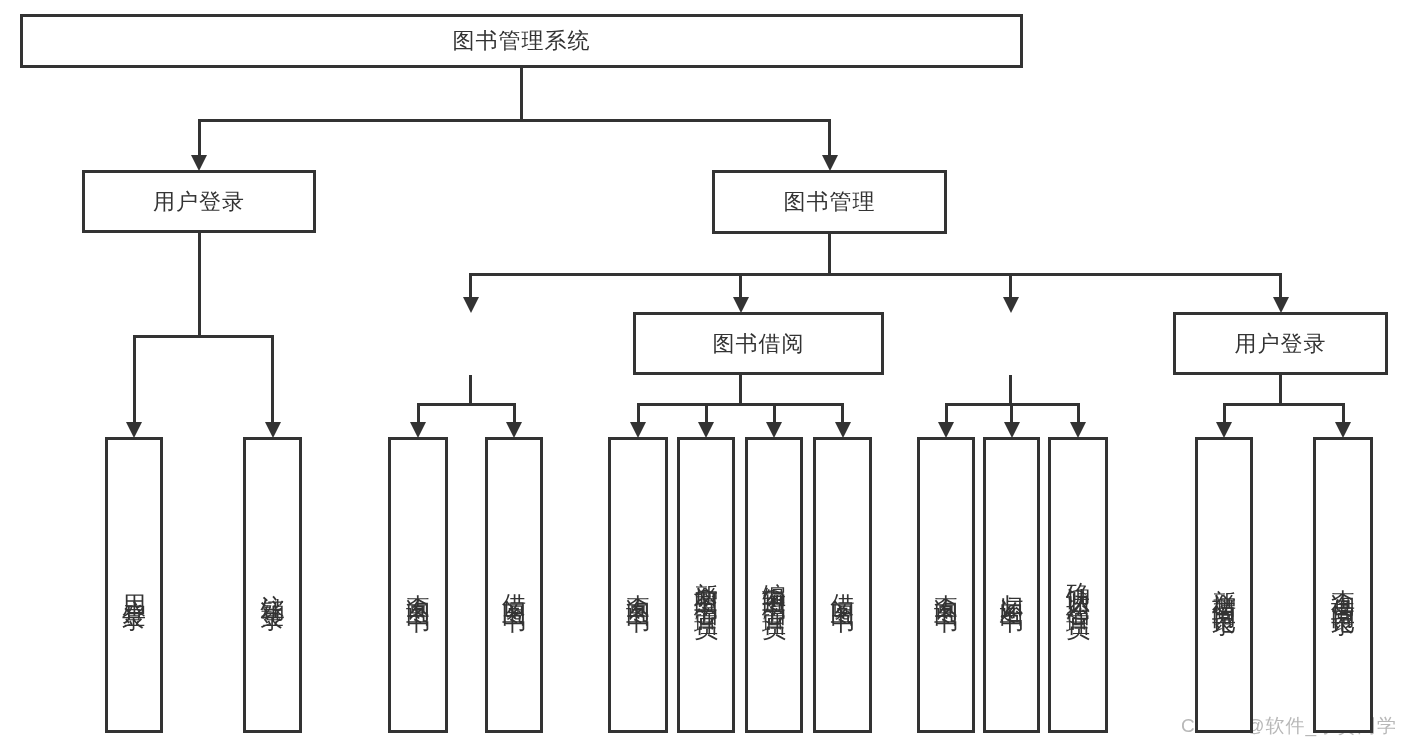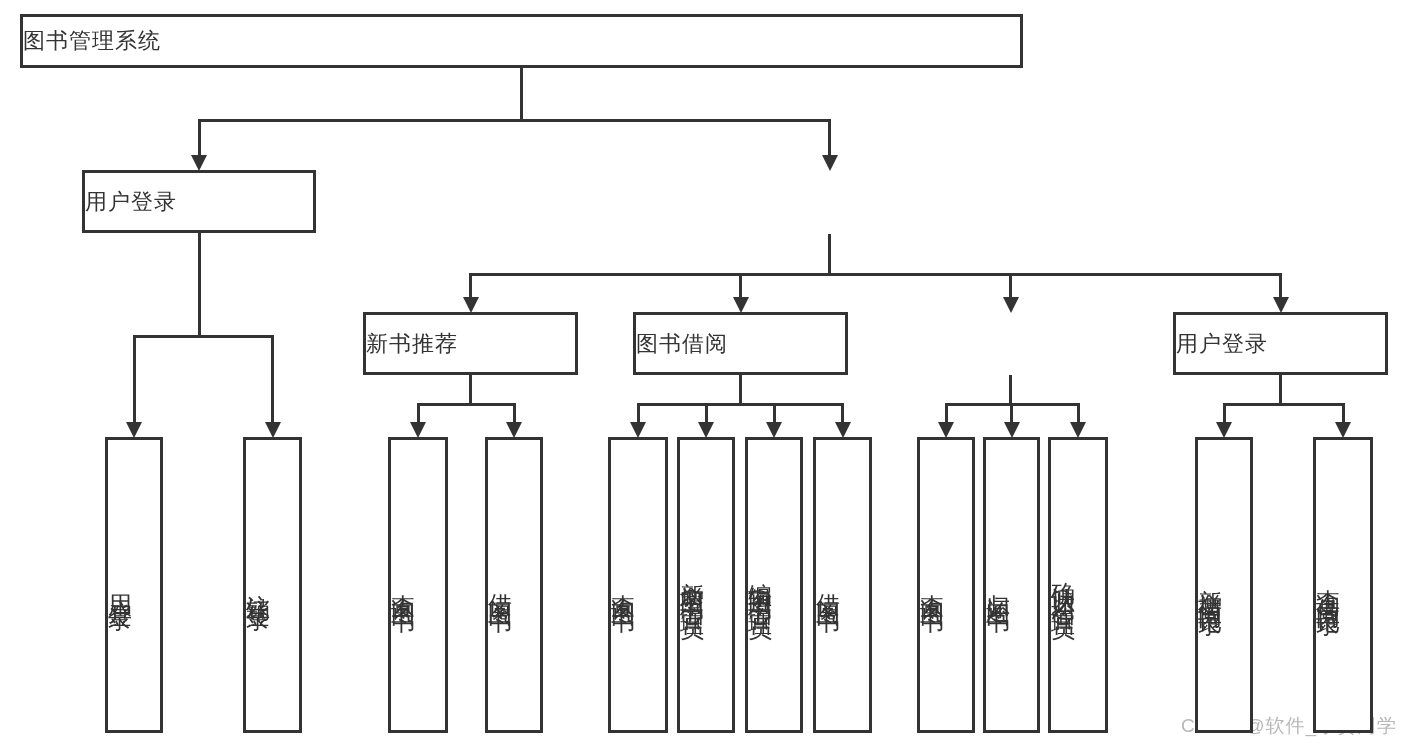--- a/index.html
+++ b/index.html
@@ -13,21 +13,21 @@
     background: #ffffff;
     overflow: hidden;
   }
 
   .node {
     position: absolute;
     border: 3px solid #333333;
     background: #ffffff;
     display: flex;
     align-items: center;
-    justify-content: flex-start;
+    justify-content: center;
     color: #333333;
   }
   .hnode .label {
     font-size: 22px;
     letter-spacing: 1px;
     white-space: nowrap;
   }
   .vnode .label {
     writing-mode: vertical-rl;
     text-orientation: mixed;
@@ -64,24 +64,24 @@
 <body>
 
 <div id="canvas">
   <div id="watermark">CSDN @软件_小贺同学</div>
 <div class="node hnode" style="left: 20px; top: 14px; width: 1003px; height: 54px; border-color: rgb(51, 51, 51);">
       <span class="label" style="color: rgb(51, 51, 51);">图书管理系统</span>
     </div>
     <div class="node hnode" style="left: 82px; top: 170px; width: 234px; height: 63px; border-color: rgb(51, 51, 51);">
       <span class="label" style="color: rgb(51, 51, 51);">用户登录</span>
     </div>
-    <div class="node hnode" style="left: 363px; top: 312px; width: 215px; height: 63px; border-color: rgb(51, 51, 51);">
-      <span class="label" style="color: rgb(51, 51, 51);">新书推荐</span>
+    <div class="node hnode" style="left: 712px; top: 170px; width: 235px; height: 64px; border-color: rgb(51, 51, 51);">
+      <span class="label" style="color: rgb(51, 51, 51);">图书管理</span>
     </div>
-    <div class="node hnode" style="left: 633px; top: 312px; width: 215px; height: 63px; border-color: rgb(51, 51, 51);">
+    <div class="node hnode" style="left: 633px; top: 312px; width: 251px; height: 63px; border-color: rgb(51, 51, 51);">
       <span class="label" style="color: rgb(51, 51, 51);">图书借阅</span>
     </div>
     <div class="node hnode" style="left: 1173px; top: 312px; width: 215px; height: 63px; border-color: rgb(51, 51, 51);">
       <span class="label" style="color: rgb(51, 51, 51);">用户登录</span>
     </div>
     <div class="node vnode" style="left: 105px; top: 437px; width: 58px; height: 296px; border-color: rgb(51, 51, 51);">
       <span class="label" style="color: rgb(51, 51, 51);">用户登录</span>
     </div>
     <div class="node vnode" style="left: 243px; top: 437px; width: 59px; height: 296px; border-color: rgb(51, 51, 51);">
       <span class="label" style="color: rgb(51, 51, 51);">注销登录</span>

